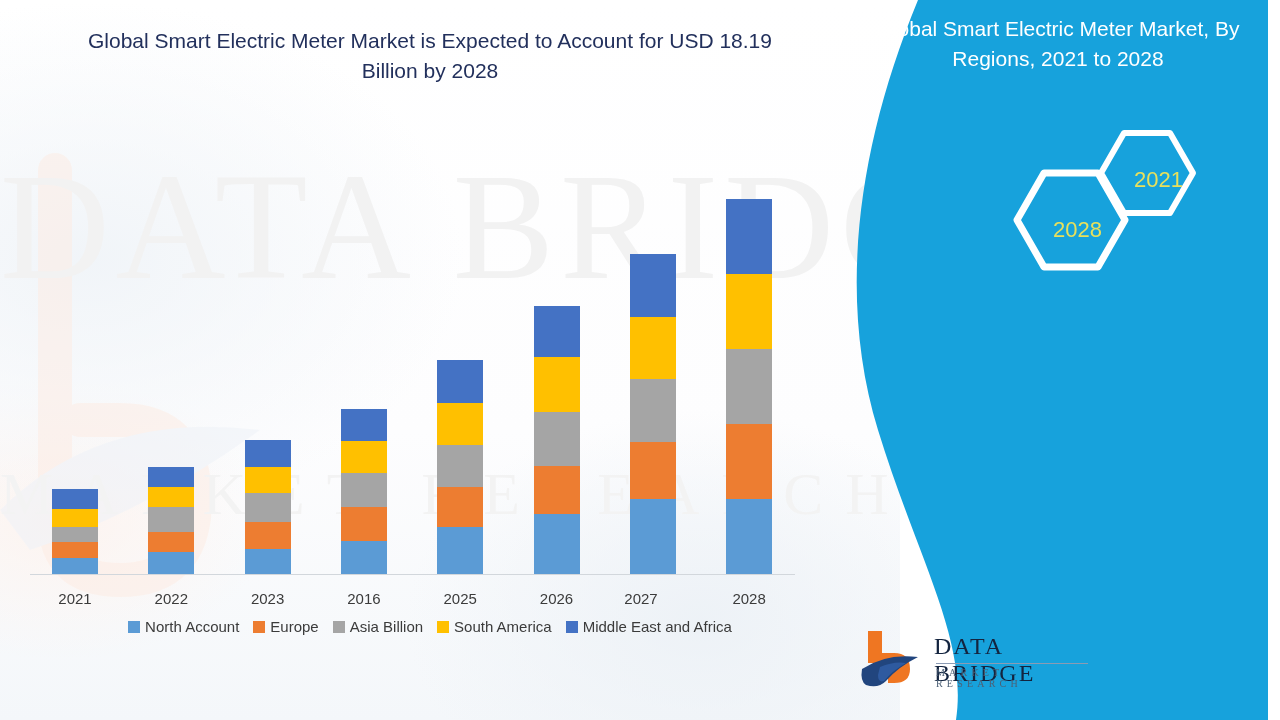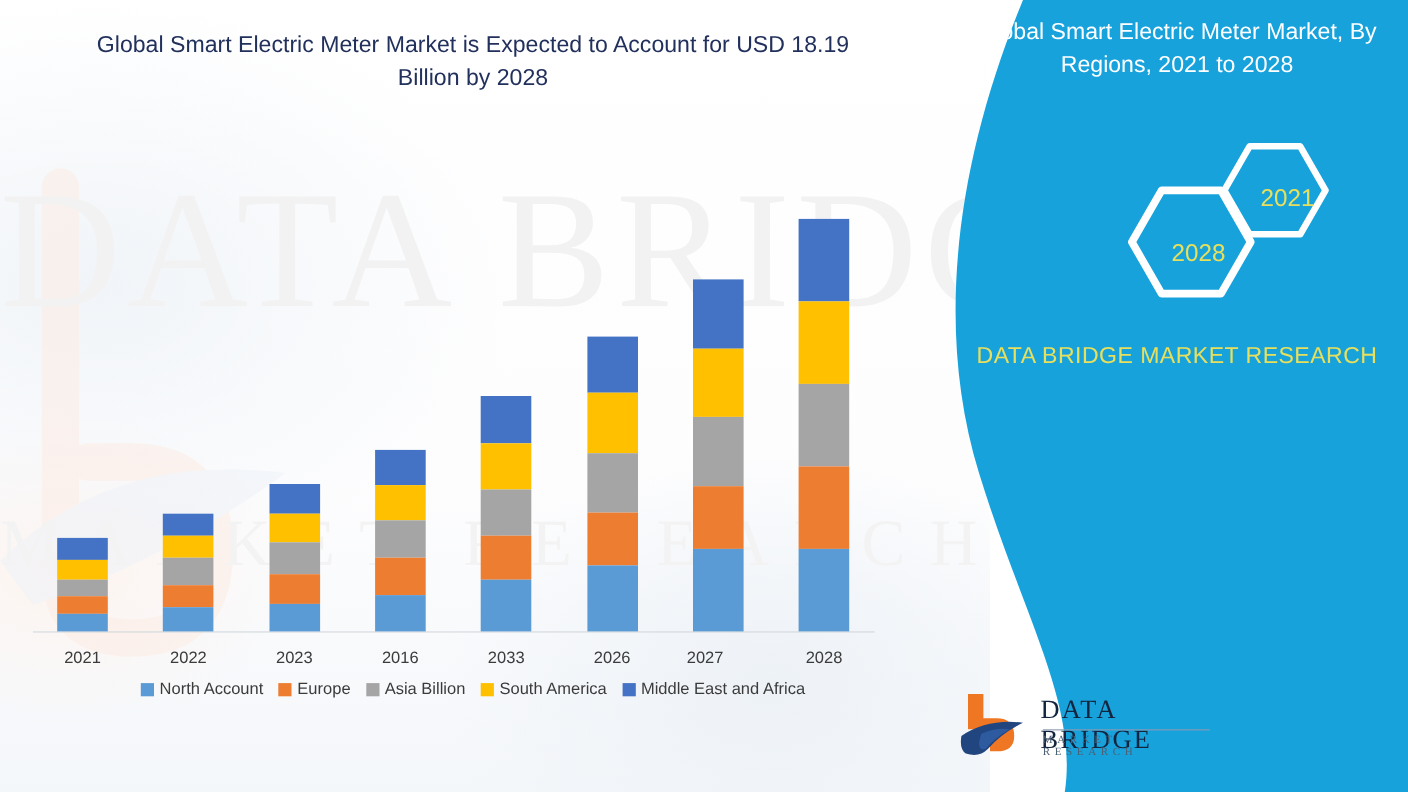--- a/index.html
+++ b/index.html
@@ -122,21 +122,21 @@
   .legend-label {
     font-size: 15px;
     color: #3b3b3b;
     font-family: "Liberation Sans", sans-serif;
     white-space: nowrap;
   }
 
   
   .right-panel {
     position: absolute;
-    right: 0; top: 0;
+    right: 12px; top: 0;
     width: 420px; height: 704px;
   }
   .right-shape { position: absolute; inset: 0; }
   .right-title {
     position: absolute;
     left: 10px; top: 14px;
     width: 400px;
     text-align: center;
     font-size: 21px;
     line-height: 30px;
@@ -271,21 +271,21 @@
             <div class="seg" title="Asia Pacific 2028: 4.4" style="height: 75px; background: rgb(165, 165, 165);"></div>
             <div class="seg" title="South America 2028: 4.4" style="height: 75px; background: rgb(255, 192, 0);"></div>
             <div class="seg" title="Middle East and Africa 2028: 4.5" style="height: 75px; background: rgb(68, 114, 196);"></div>
           </div>
         </div>
       <div id="xlabels">
           <div class="xlabel" style="left: 30px;">2021</div>
           <div class="xlabel" style="left: 126.3px;">2022</div>
           <div class="xlabel" style="left: 222.6px;">2023</div>
           <div class="xlabel" style="left: 318.9px;">2016</div>
-          <div class="xlabel" style="left: 415.2px;">2033</div>
+          <div class="xlabel" style="left: 415.2px;">2025</div>
           <div class="xlabel" style="left: 511.5px;">2026</div>
           <div class="xlabel" style="left: 596px;">2027</div>
           <div class="xlabel" style="left: 704.1px;">2028</div>
         </div>
     </div>
 
     <div class="legend" id="legend">
         <div class="legend-item">
           <span class="legend-swatch" style="background: rgb(91, 155, 213);"></span>
           <span class="legend-label">North Account</span>
@@ -318,21 +318,20 @@
 
     <div class="hexwrap">
       <svg viewBox="0 0 300 175" width="300" height="175">
         <polygon points="176,8 222,8 245,48 222,88 176,88 153,48" fill="none" stroke="#ffffff" stroke-width="6" stroke-linejoin="round"></polygon>
         <polygon points="96,48 150,48 177,95 150,142 96,142 69,95" fill="none" stroke="#ffffff" stroke-width="7" stroke-linejoin="round"></polygon>
       </svg>
       <div class="hex-text hex-2021">2021</div>
       <div class="hex-text hex-2028">2028</div>
     </div>
 
-    <div class="brand-text">DATA BRIDGE MARKET RESEARCH</div>
 
     <div class="logo">
       <svg class="logo-mark" viewBox="0 0 66 64">
         <path d="M8 4 L22 4 L22 26 L34 26 Q50 26 50 42 Q50 56 34 56 L28 56 L28 44 L33 44 Q38 44 38 40 Q38 36 33 36 L8 36 Z" fill="#EF7622"></path>
         <path d="M2 42 Q26 26 58 30 Q38 40 26 54 Q18 62 6 58 Q0 54 2 42 Z" fill="#21457E"></path>
         <path d="M20 40 Q34 34 46 36 Q32 44 24 54 Q18 56 18 48 Z" fill="#2E5AA0"></path>
       </svg>
       <div class="logo-db">DATA BRIDGE</div>
       <div class="logo-rule"></div>
       <div class="logo-mr">MARKET RESEARCH</div>

